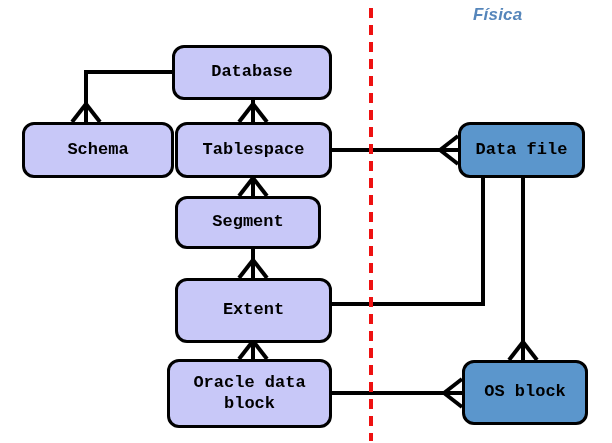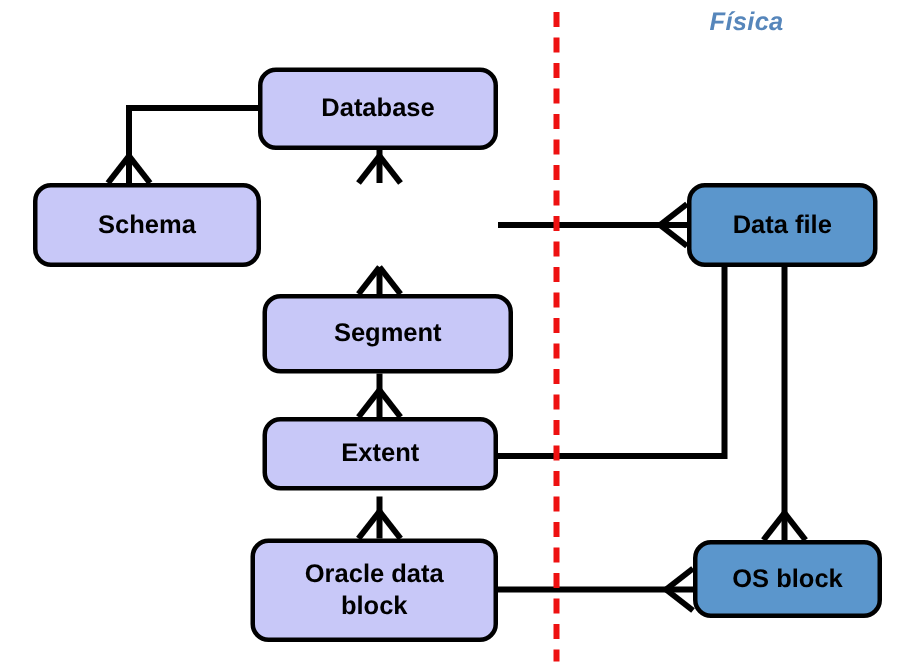--- a/index.html
+++ b/index.html
@@ -51,21 +51,21 @@
   
   .node {
     position: absolute;
     box-sizing: border-box;
     border: 3px solid #000000;
     border-radius: 12px;
     display: flex;
     align-items: center;
     justify-content: center;
     text-align: center;
-    font-family: Liberation Sans, sans-serif;
+    font-family: Liberation Mono, monospace;
     font-weight: bold;
     font-size: 17px;
     color: #000000;
     line-height: 1.18;
     user-select: none;
   }
   .node.logical {
     background: #c8c8f8;
   }
   .node.physical {
@@ -155,35 +155,38 @@
   <div class="section-label" id="label-fisica">Física</div>
 
   <div class="node logical" id="node-database" style="left:172px; top:45px; width:160px; height:55px;">
     <span class="node-label">Database</span>
   </div>
 
   <div class="node logical" id="node-schema" style="left:22px; top:122px; width:152px; height:56px;">
     <span class="node-label">Schema</span>
   </div>
 
+  <div class="node logical" id="node-tablespace" style="left:175px; top:122px; width:157px; height:56px;">
+    <span class="node-label">Tablespace</span>
+  </div>
 
-  <div class="node logical" id="node-segment" style="left:175px; top:196px; width:167px; height:53px;">
+  <div class="node logical" id="node-segment" style="left:175px; top:196px; width:146px; height:53px;">
     <span class="node-label">Segment</span>
   </div>
 
-  <div class="node logical" id="node-extent" style="left:175px; top:278px; width:157px; height:49px;">
+  <div class="node logical" id="node-extent" style="left:175px; top:278px; width:157px; height:65px;">
     <span class="node-label">Extent</span>
   </div>
 
   <div class="node physical" id="node-data-file" style="left:458px; top:122px; width:127px; height:56px;">
     <span class="node-label">Data file</span>
   </div>
 
   <div class="node logical" id="node-oracle-data-block" style="left:167px; top:359px; width:165px; height:69px;">
     <span class="node-label">Oracle data
 block</span>
   </div>
 
-  <div class="node physical" id="node-os-block" style="left:462px; top:360px; width:126px; height:52px;">
+  <div class="node physical" id="node-os-block" style="left:462px; top:360px; width:126px; height:65px;">
     <span class="node-label">OS block</span>
   </div>
 
 </div>
 
 </body></html>

